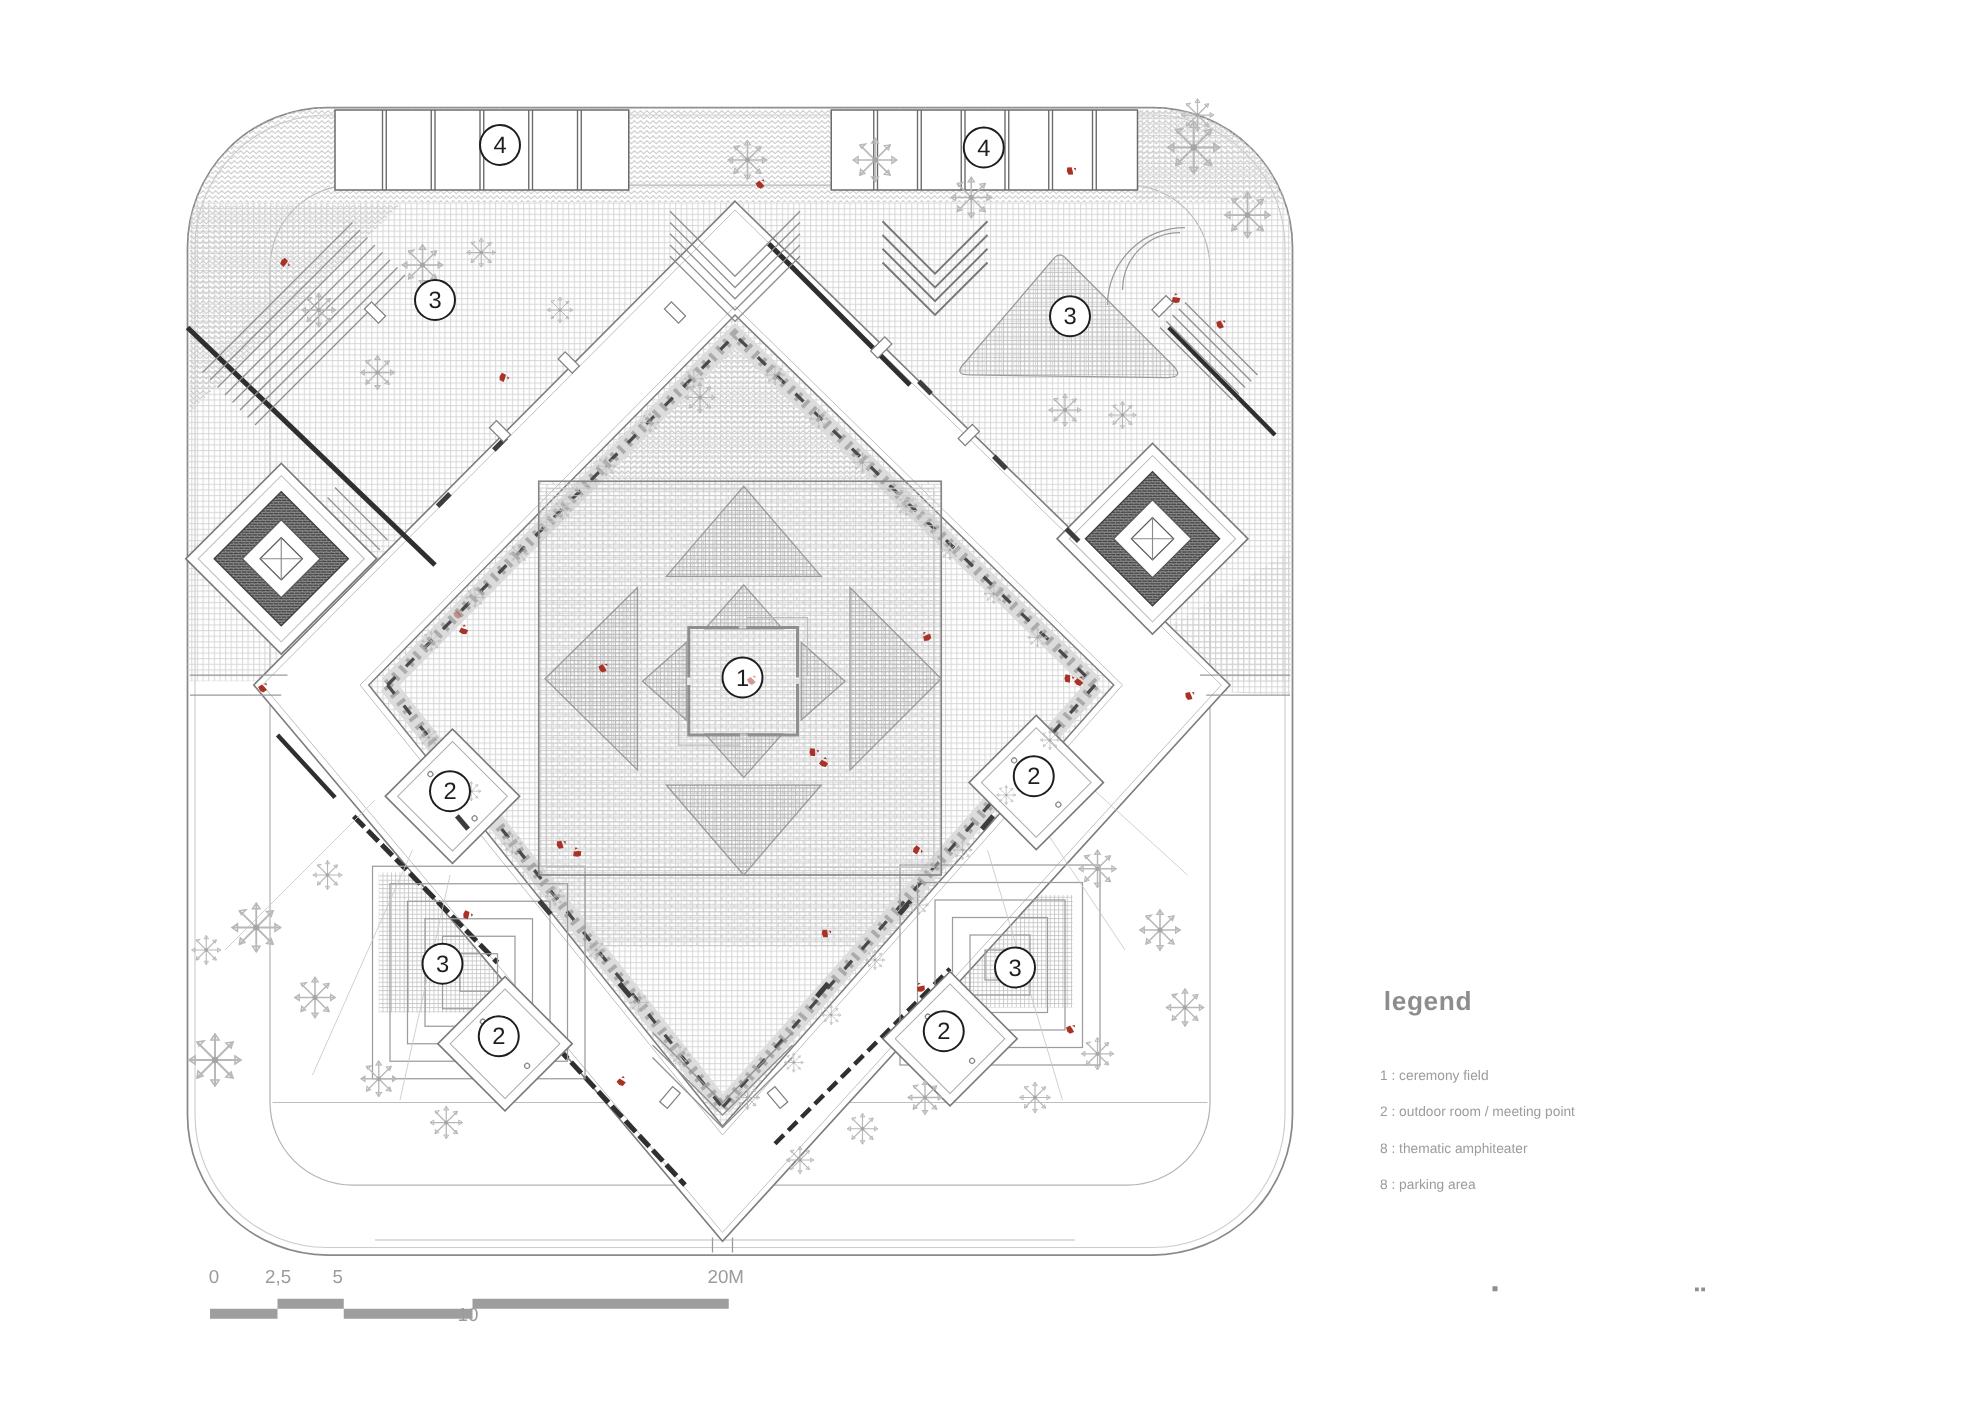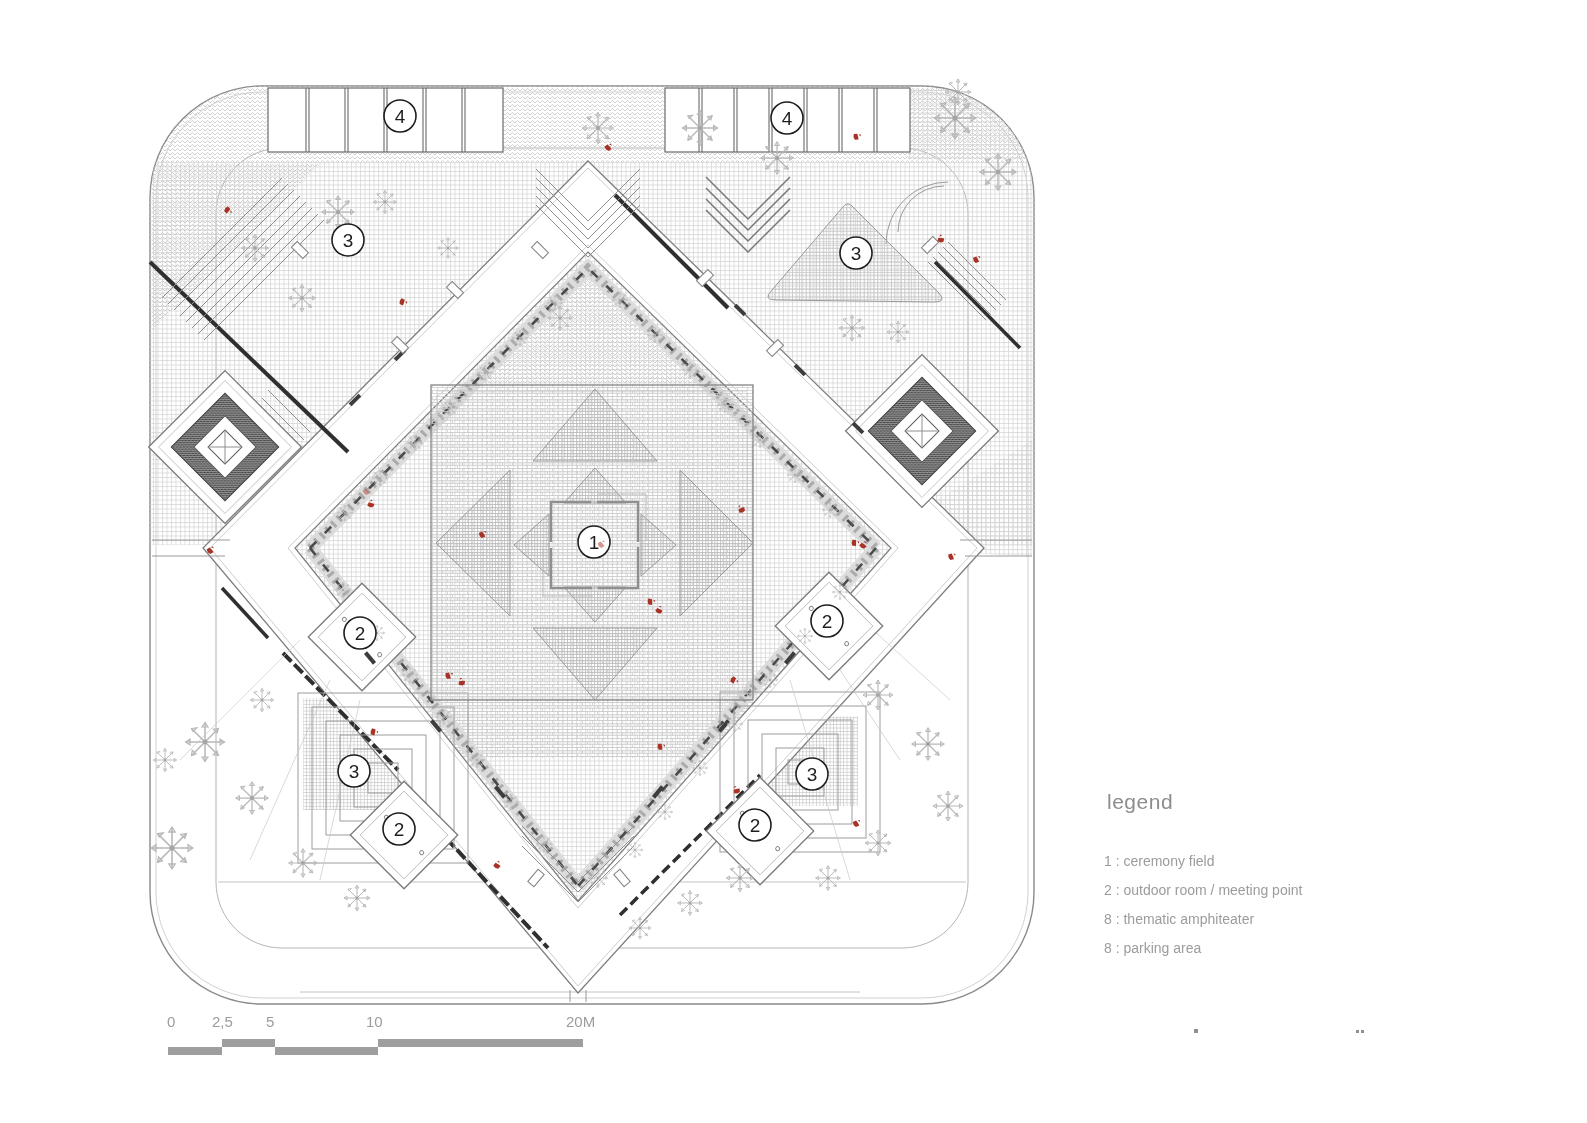--- a/index.html
+++ b/index.html
@@ -3,22 +3,22 @@
 <meta charset="utf-8">
 <style>
   html,body{margin:0;padding:0;background:#fff;}
   .canvas{position:relative;width:1587px;height:1123px;background:#fff;overflow:hidden;
           font-family:"Liberation Sans",sans-serif;}
   svg{position:absolute;left:0;top:0;}
   .marker-circle{fill:#ffffff;stroke:#1e1e1e;stroke-width:1.6;}
   .marker-text{font-family:"Liberation Sans",sans-serif;font-size:19px;fill:#1e1e1e;
                text-anchor:middle;}
   .legend{position:absolute;left:1104px;top:790px;}
-  .legend-title{font-size:21px;font-weight:normal;color:#8d8d8d;letter-spacing:0.5px;margin-left:3px;margin-bottom:33px;}
-  .legend-item{font-size:14px;color:#9c9c9c;line-height:29px;white-space:nowrap;}
+  .legend-title{font-size:21px;font-weight:bold;color:#8d8d8d;letter-spacing:0.5px;margin-left:3px;margin-bottom:33px;}
+  .legend-item{font-size:11px;color:#9c9c9c;line-height:29px;white-space:nowrap;}
   .sb-bar{position:absolute;height:8px;background:#9e9e9e;}
   .sb-lbl{position:absolute;font-size:15px;color:#9c9c9c;}
   .stray{position:absolute;background:#8f8f8f;}
 </style>
 </head>
 <body>
 
 <div class="canvas">
 
 <svg width="1587" height="1123" viewBox="0 0 1587 1123">
@@ -404,20 +404,20 @@
 </div>
 
 <div id="scalebar">
       <div class="sb-bar" style="left: 168px; width: 54px; top: 1047px;"></div>
       <div class="sb-bar" style="left: 222px; width: 53px; top: 1039px;"></div>
       <div class="sb-bar" style="left: 275px; width: 103px; top: 1047px;"></div>
       <div class="sb-bar" style="left: 378px; width: 205px; top: 1039px;"></div>
       <div class="sb-lbl" style="left: 167px; top: 1013px;">0</div>
       <div class="sb-lbl" style="left: 212px; top: 1013px; text-align: right;">2,5</div>
       <div class="sb-lbl" style="left: 266px; top: 1013px;">5</div>
-      <div class="sb-lbl" style="left: 366px; top: 1013px;">10</div>
+      <div class="sb-lbl" style="left: 366px; top: 1044px;">10</div>
       <div class="sb-lbl" style="left: 566px; top: 1013px;">20M</div>
       <div class="stray" style="left: 1194px; top: 1029px; width: 4px; height: 4px;"></div>
       <div class="stray" style="left: 1356px; top: 1030px; width: 3px; height: 3px;"></div>
       <div class="stray" style="left: 1361px; top: 1030px; width: 3px; height: 3px;"></div>
     </div>
 
 </div>
 
 </body></html>

